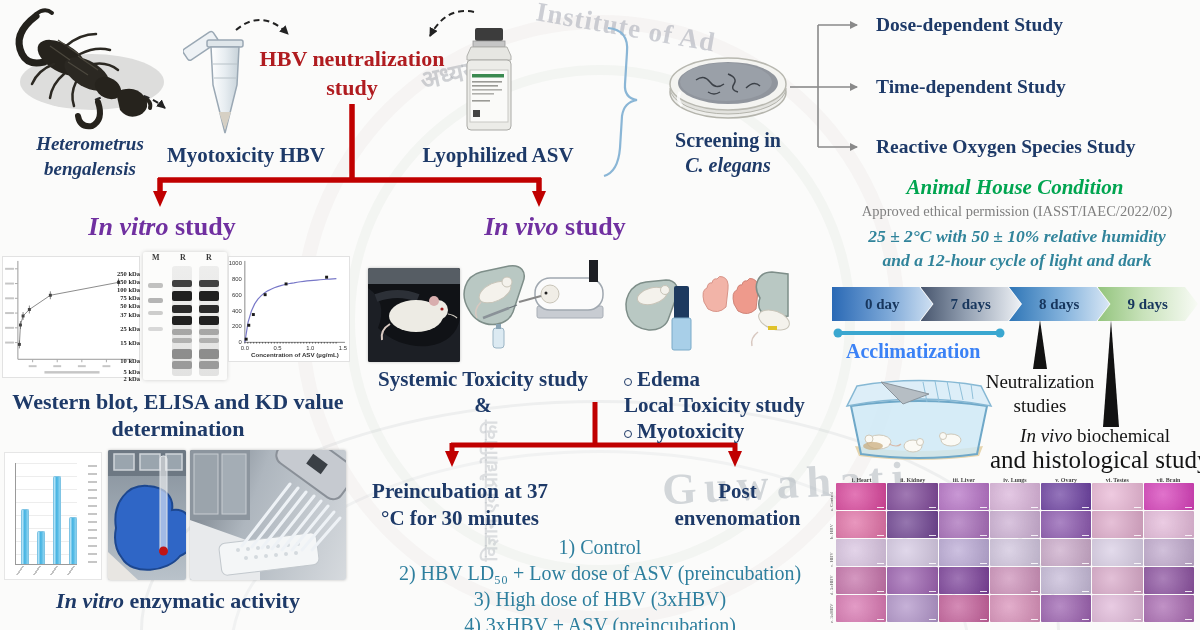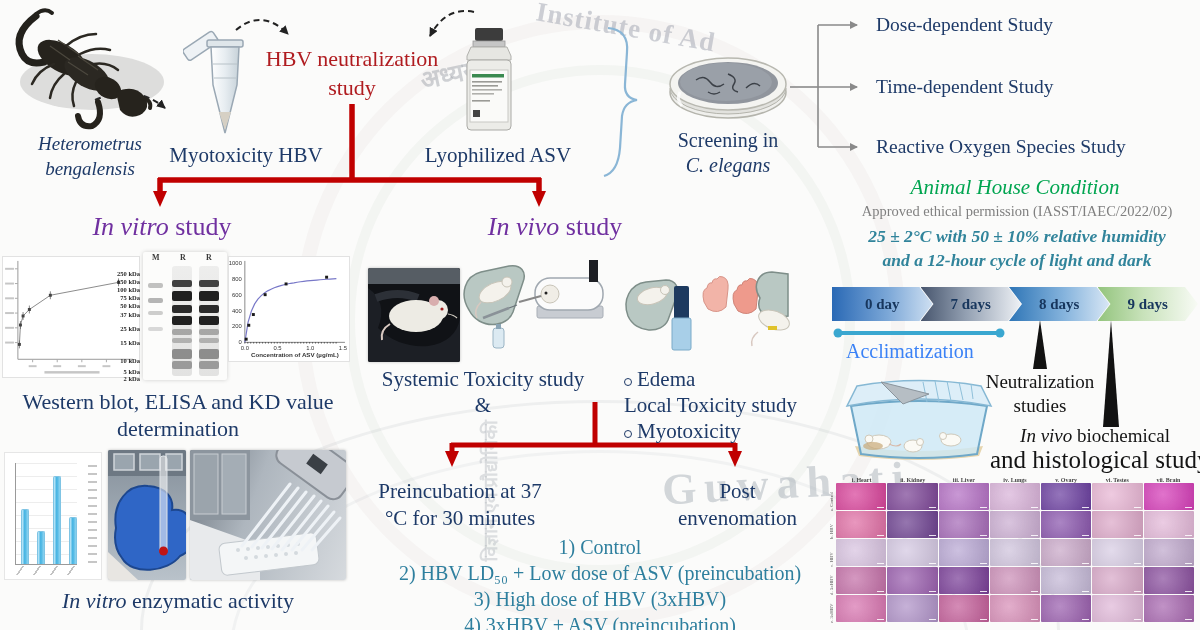--- a/index.html
+++ b/index.html
@@ -2,21 +2,21 @@
 <html><head>
 <meta charset="utf-8">
 <style>
   *{margin:0;padding:0;box-sizing:border-box}
   html,body{background:#e8e8e8}
   body{font-family:"Liberation Serif","DejaVu Serif",serif}
   .canvas{position:relative;width:1200px;height:630px;background:#fbfbfa;overflow:hidden;margin:0 auto}
   .abs{position:absolute}
   .blk{display:block}
   .ctr{text-align:center}
-  .b{font-weight:normal}
+  .b{font-weight:bold}
   .it{font-style:italic}
   .navy{color:#1e3a68}
   .nowrap{white-space:nowrap}
   
   .wm{position:absolute;pointer-events:none;font-weight:bold}
   .ring{position:absolute;border-radius:50%;pointer-events:none}
   
   .timeline{position:absolute;left:832px;top:287px;width:366px;height:34px;display:flex}
   .chev{height:34px;flex:1;position:relative;clip-path:polygon(0 0,calc(100% - 13px) 0,100% 50%,calc(100% - 13px) 100%,0 100%,13px 50%);text-align:center;line-height:34px;font-size:15px;font-weight:bold;color:#17365d}
   .chev.first{clip-path:polygon(0 0,calc(100% - 13px) 0,100% 50%,calc(100% - 13px) 100%,0 100%)}

